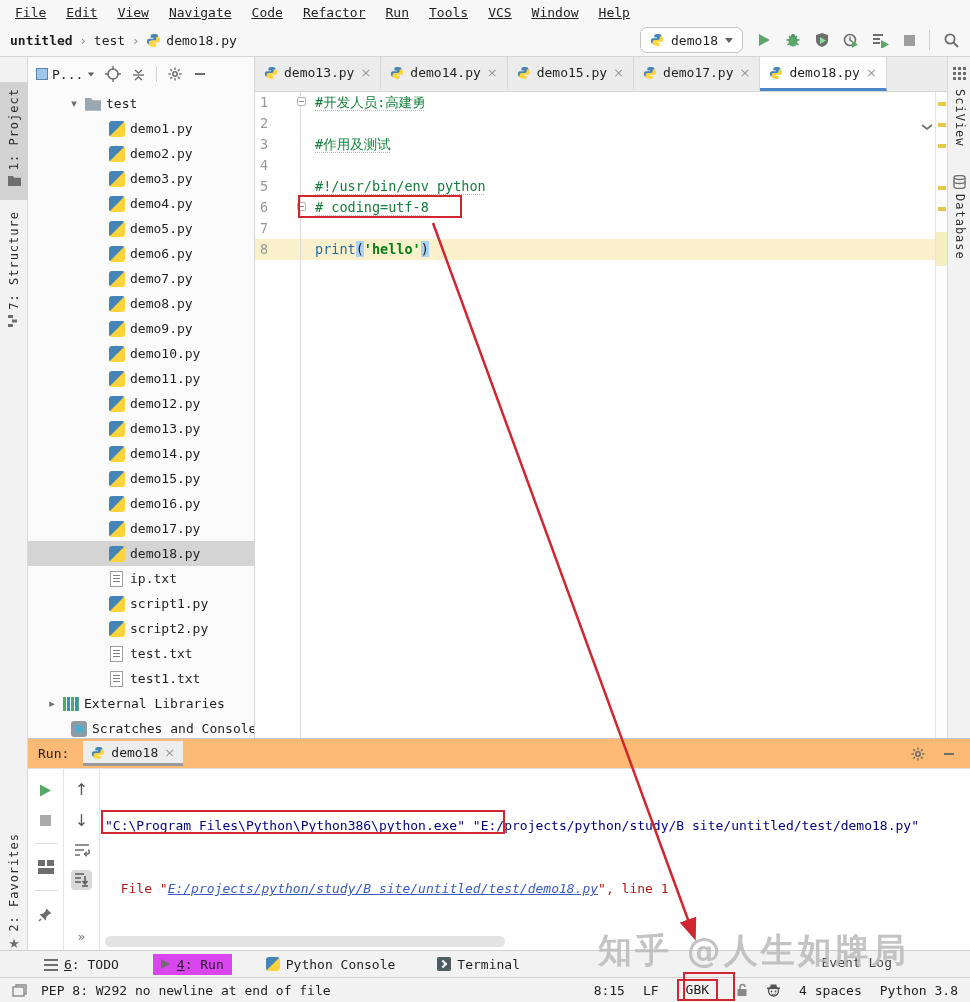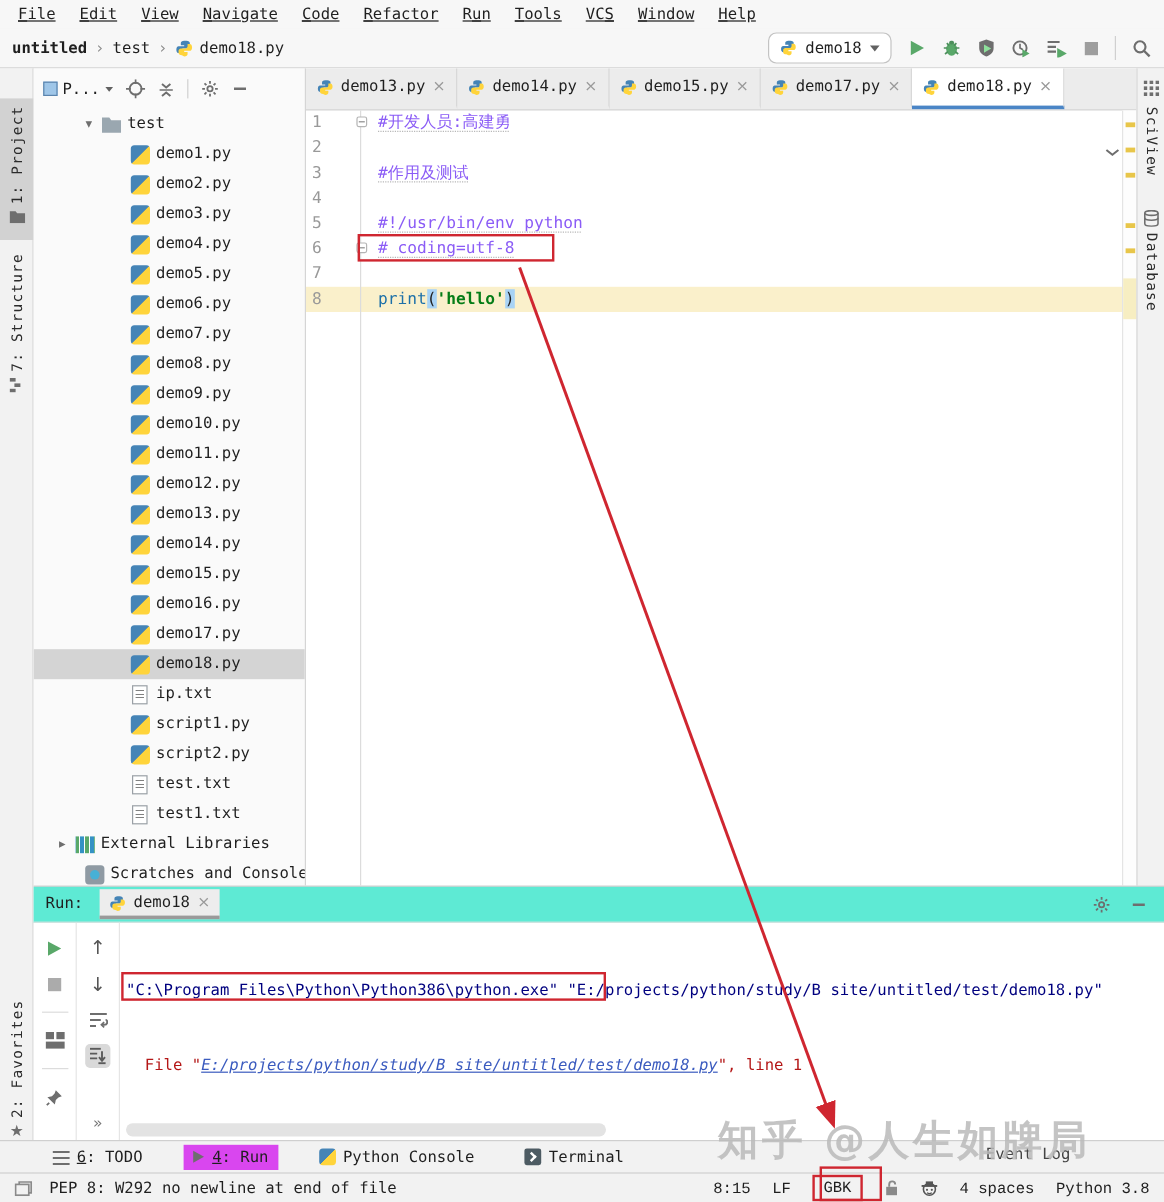--- a/index.html
+++ b/index.html
@@ -60,38 +60,38 @@
   #editor { left:255px; top:57px; width:692px; height:681px; background:#fff; }
   #tabs { height:35px; background:#ececec; display:flex; align-items:stretch; border-bottom:1px solid #d5d5d5; }
   .tab { display:flex; align-items:center; gap:6px; padding:0 9px; border-right:1px solid #d8d8d8; border-bottom:3px solid transparent; cursor:default; }
   .tab.active { background:#ffffff; border-bottom-color:#4a85c6; }
   .tab-close { color:#9a9a9a; font-family:"DejaVu Sans",sans-serif; font-size:13px; }
   .tabs-more { margin-left:auto; display:flex; align-items:center; padding:0 10px; }
   #code { position:relative; height:646px; font-size:13.5px; line-height:21px; }
   .crow { display:flex; height:21px; width:calc(100% - 12px); white-space:pre; }
   .crow .lnum { flex:0 0 40px; padding-left:5px; color:#999; }
   .crow .ltext { padding-left:20px; }
-  .comment { color:#8b5cf6; text-decoration:underline dotted #b8b8b8 1px; text-underline-offset:3px; }
+  .comment { color:#15803d; text-decoration:underline dotted #b8b8b8 1px; text-underline-offset:3px; }
   .crow.current { background:#faf0cb; }
   .tok-fn { color:#1d70a8; }
   .tok-str { color:#067d17; font-weight:bold; }
   .tok-par { background:#a8d3f5; }
   .gutter-line { position:absolute; left:45px; top:0; bottom:0; width:1px; background:#dcdcdc; }
   .fold { position:absolute; width:9px; height:9px; border:1px solid #b4b4b4; border-radius:2px; background:#fff; }
   .fold::after { content:""; position:absolute; left:1px; right:1px; top:3px; height:1px; background:#8c8c8c; }
 
   
   #error-stripe { left:935px; top:92px; width:12px; height:646px; background:#fdfdfd; border-left:1px solid #e4e4e4; }
   .estripe-mark { position:absolute; left:2px; width:8px; height:4px; background:#e8c64a; }
   .estripe-block { position:absolute; left:0; width:12px; background:#f7eec2; }
   #right-stripe { left:947px; top:57px; width:23px; height:920px; background:#f2f2f2; border-left:1px solid #d8d8d8; }
 
   
   #run-panel { left:28px; top:738px; width:942px; height:212px; background:#fff; border-top:1px solid #c9c9c9; }
-  #run-header { height:30px; background:#5eead4; display:flex; align-items:center; padding:0 10px; gap:14px; border-bottom:1px solid #e2e2e2; }
+  #run-header { height:30px; background:#fdba74; display:flex; align-items:center; padding:0 10px; gap:14px; border-bottom:1px solid #e2e2e2; }
   #run-tab { display:flex; align-items:center; gap:6px; padding:4px 8px 3px; border-bottom:3px solid #9a9a9a; background:#ededed; }
   .rh-right { margin-left:auto; display:flex; align-items:center; gap:16px; padding-right:4px; }
   #run-toolcol1 { position:absolute; left:0; top:30px; bottom:0; width:36px; border-right:1px solid #e5e5e5; display:flex; flex-direction:column; align-items:center; padding-top:14px; gap:16px; }
   #run-toolcol2 { position:absolute; left:36px; top:30px; bottom:0; width:36px; border-right:1px solid #e5e5e5; display:flex; flex-direction:column; align-items:center; padding-top:12px; gap:13px; color:#555; }
   .col-sep { width:22px; height:1px; background:#dcdcdc; }
   .arrow-glyph { font-family:"DejaVu Sans",sans-serif; font-size:16px; color:#555; line-height:18px; }
   .sel-tool { background:#d9d9d9; border-radius:4px; padding:3px; }
   .more-glyph { font-family:"DejaVu Sans",sans-serif; color:#777; margin-top:26px; }
   #console { position:absolute; left:77px; top:34px; right:2px; bottom:18px; font-size:13px; line-height:21px; white-space:pre; overflow:hidden; }
   .con-line { height:21px; }
@@ -108,21 +108,21 @@
   .bicon { width:14px; height:14px; position:relative; flex:0 0 14px; }
   .i-todo { background:repeating-linear-gradient(#6e6e6e 0 2px,transparent 2px 5px); height:12px!important; margin-top:1px; }
   .i-run { width:0!important; height:0!important; flex-basis:10px!important; border-left:9px solid #6e6e6e; border-top:5px solid transparent; border-bottom:5px solid transparent; }
   .i-py { border-radius:3px; background:linear-gradient(135deg,#4584b6 49%,#ffd43b 51%); }
   .i-term { background:#4d5b63; border-radius:2px; }
   .i-term::after { content:""; position:absolute; left:3px; top:4px; width:4px; height:4px; border-left:2px solid #fff; border-bottom:2px solid #fff; transform:rotate(-135deg); }
   #event-log { position:absolute; right:78px; top:955px; color:#444; }
 
   
   #statusbar { left:0; top:977px; width:970px; height:25px; background:#f2f2f2; border-top:1px solid #cfcfcf; display:flex; align-items:center; padding:0 12px; gap:8px; }
-  .sb-right { margin-left:auto; display:flex; align-items:center; gap:18px;font-family:Liberation Mono, monospace; }
+  .sb-right { margin-left:auto; display:flex; align-items:center; gap:18px; }
   #sb-encoding { border:2px solid #cf2630; padding:1px 7px 2px; margin:-3px 0; }
 
   
   .anno-rect { position:absolute; border:2px solid #cf2630; z-index:55; pointer-events:none; }
   #anno-arrow { position:absolute; left:0; top:0; z-index:60; pointer-events:none; }
   #watermark { position:absolute; left:598px; top:928px; z-index:50; font-size:34px; font-weight:bold; letter-spacing:3px; color:rgba(186,186,186,0.85); pointer-events:none; white-space:pre; font-family:"DejaVu Sans",sans-serif; }
 </style>
 </head>
 <body>
 

